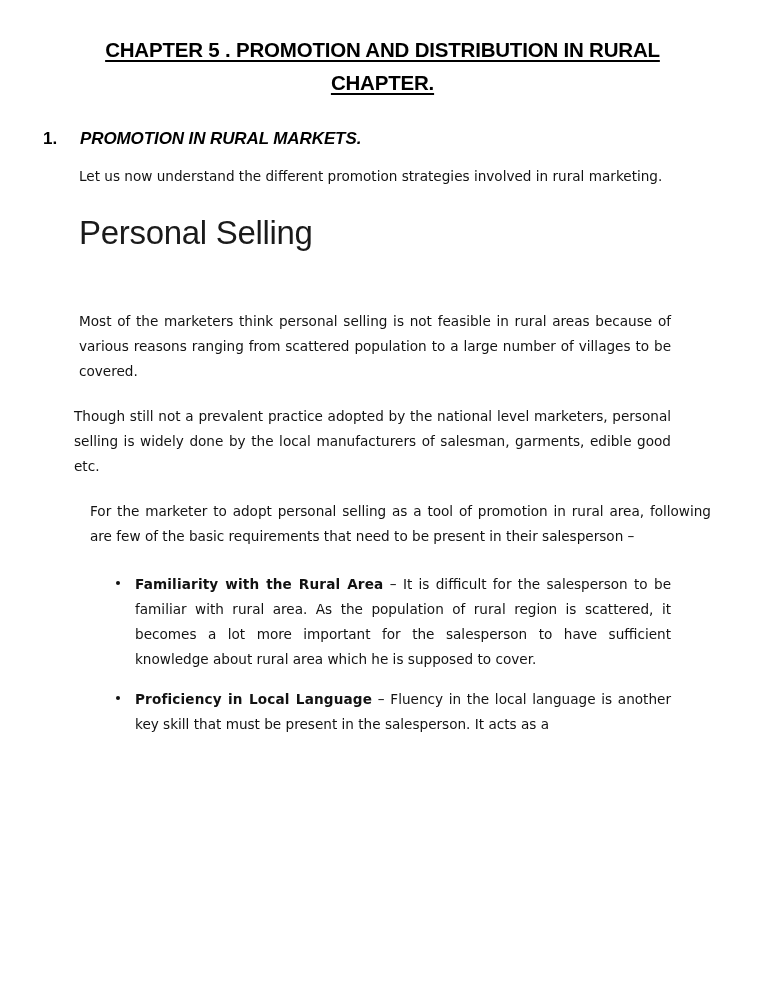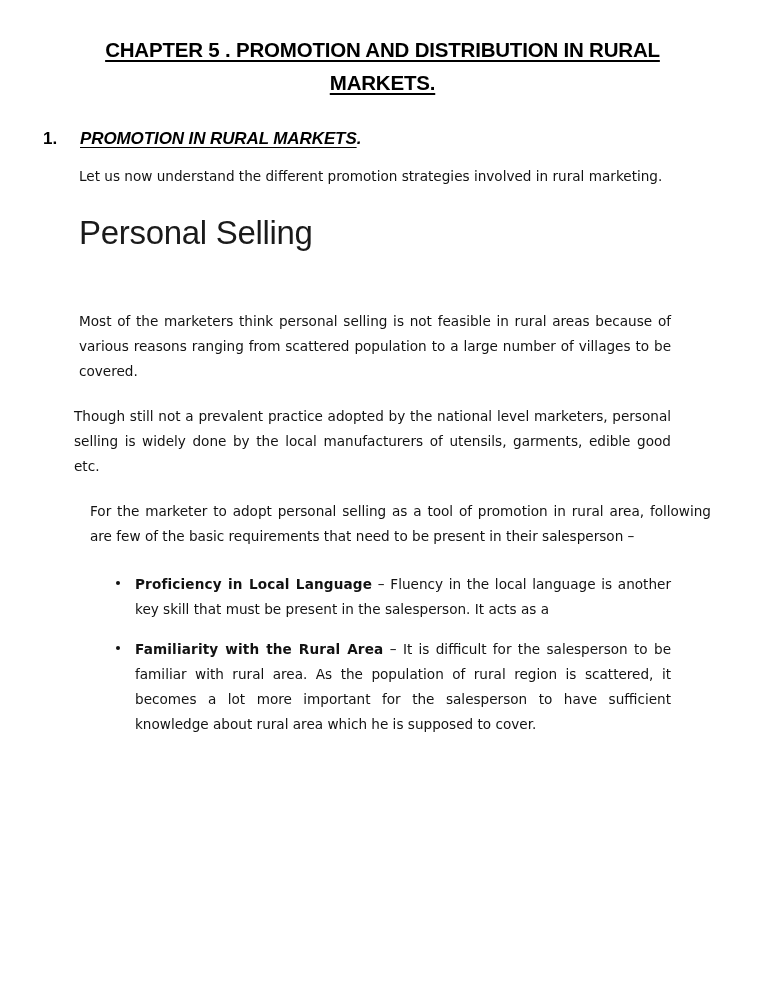--- a/index.html
+++ b/index.html
@@ -64,21 +64,20 @@
     width: 37px;
     flex: 0 0 37px;
   }
   .section-title {
     font-weight: bold;
     font-style: italic;
     font-size: 17px;
     letter-spacing: -0.1px;
   }
   .section-title .und {
-    text-decoration: underline;
     text-decoration-thickness: 1.3px;
     text-underline-offset: 2.5px;
   }
 
   
   .body-area {
     position: absolute;
     top: 164px;
     left: 0;
     right: 0;
@@ -159,21 +158,21 @@
     letter-spacing: 0.15px;
   }
 </style>
 </head>
 <body>
 
 <div class="page">
 
   <div class="doc-title">
     <span class="tl">CHAPTER 5 . PROMOTION AND DISTRIBUTION IN RURAL</span><br>
-    <span class="tl">MARKETS.</span>
+    <span class="tl">CHAPTER.</span>
   </div>
 
   <div class="section-item">
     <span class="section-num">1.</span>
     <span class="section-title"><span class="und">PROMOTION IN  RURAL MARKETS</span><span>.</span></span>
   </div>
 
   <div class="body-area">
 
     <p class="para lvl-a">Let us now understand the different promotion strategies involved in rural marketing.</p>
@@ -190,33 +189,33 @@
 
     <div class="gap-md"></div>
 
 
     <div class="gap-sm" style="height:5px"></div>
 
     <p class="para lvl-a">Most of the marketers think personal selling is not feasible in rural areas because of various reasons ranging from scattered population to a large number of villages to be covered.</p>
 
     <div class="gap-md"></div>
 
-    <p class="para lvl-b">Though still not a prevalent practice adopted by the national level marketers, personal selling is widely done by the local manufacturers of utensils, garments, edible good etc.</p>
+    <p class="para lvl-b">Though still not a prevalent practice adopted by the national level marketers, personal selling is widely done by the local manufacturers of salesman, garments, edible good etc.</p>
 
     <div class="gap-md"></div>
 
     <p class="para lvl-c">For the marketer to adopt personal selling as a tool of promotion in rural area, following are few of the basic requirements that need to be present in their salesperson –</p>
 
     <div class="gap-md" style="height:23px"></div>
 
     <ul class="bullets">
+      <li>
+        <span class="dot"></span>
+        <span class="lead">Familiarity with the Rural Area</span><span> – It is difficult for the salesperson to be familiar with rural area. As the population of rural region is scattered, it becomes a lot more important for the salesperson to have sufficient knowledge about rural area which he is supposed to cover.</span>
+      </li>
       <li>
         <span class="dot"></span>
         <span class="lead">Proficiency in Local Language</span><span> – Fluency in the local language is another key skill that must be present in the salesperson. It acts as a</span>
       </li>
-      <li>
-        <span class="dot"></span>
-        <span class="lead">Familiarity with the Rural Area</span><span> – It is difficult for the salesperson to be familiar with rural area. As the population of rural region is scattered, it becomes a lot more important for the salesperson to have sufficient knowledge about rural area which he is supposed to cover.</span>
-      </li>
     </ul>
 
   </div>
 </div>
 
 </body></html>

